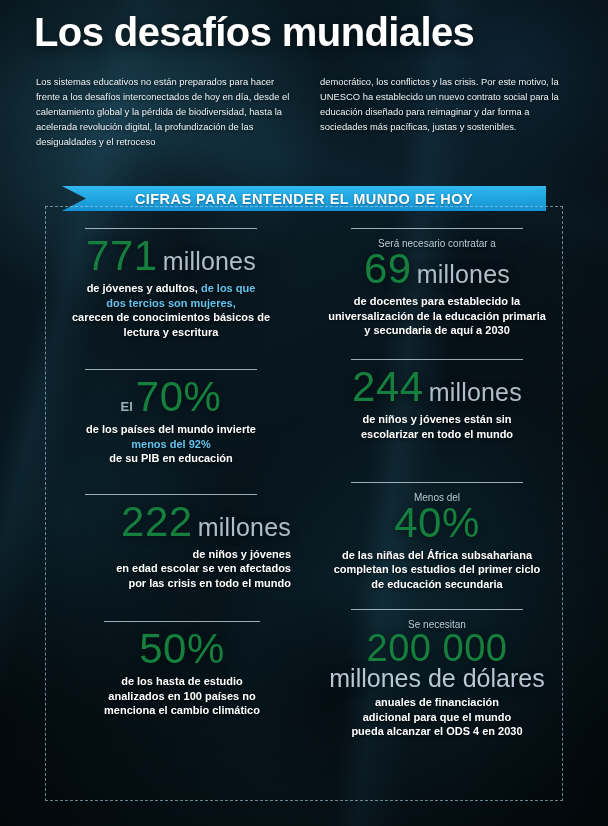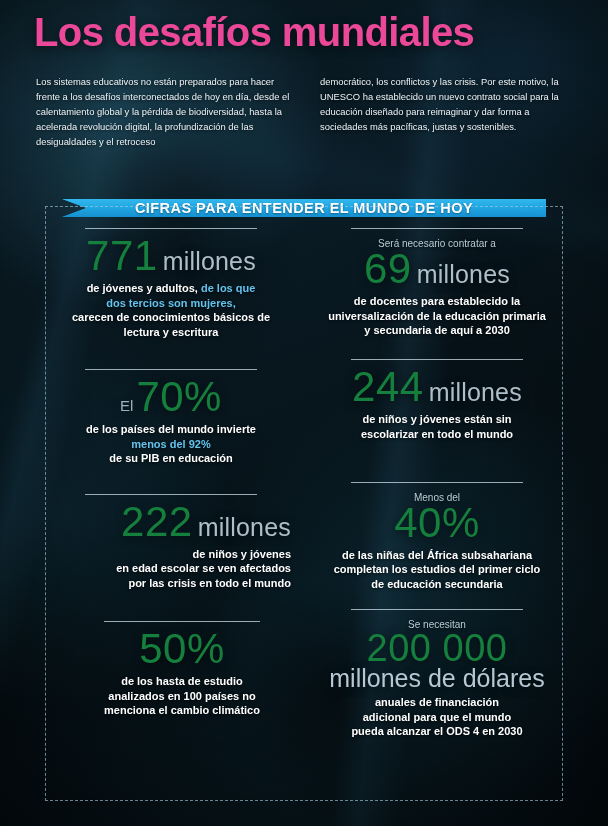--- a/index.html
+++ b/index.html
@@ -40,43 +40,43 @@
       linear-gradient(96deg, rgba(0,0,0,0) 0%, rgba(0,0,0,0) 60%, rgba(60,130,165,.13) 64%, rgba(0,0,0,0) 70%),
       linear-gradient(12deg, rgba(0,0,0,0) 0%, rgba(0,0,0,0) 72%, rgba(30,80,110,.12) 76%, rgba(0,0,0,0) 83%);
   }
   .bg-vig {
     background:radial-gradient(ellipse 520px 560px at 304px 400px, rgba(0,0,0,0) 34%, rgba(0,0,0,.55) 100%);
   }
 
   
   #header { position:absolute; left:0; top:0; width:608px; }
   #main-title {
-    font-size:40px; font-weight:bold; color:#ec4899;
+    font-size:40px; font-weight:bold; color:#ffffff;
     letter-spacing:-0.6px; line-height:1;
     padding:12px 14px 0 34px;
     text-shadow:0 2px 10px rgba(0,0,0,.55);
   }
   #intro {
     display:flex; gap:26px;
     padding:22px 30px 0 36px;
   }
   .intro-col {
     flex:1;
     font-size:9.4px; line-height:15px;
     color:#eef4f7; font-weight:400;
     text-shadow:0 1px 3px rgba(0,0,0,.6);
   }
 
   
   #banner-wrap {
     position:absolute; left:0; top:186px; width:608px; height:32px;
   }
   #banner {
-    position:absolute; left:62px; top:13px;
-    width:484px; height:18px;
+    position:absolute; left:62px; top:0;
+    width:484px; height:25px;
     background:linear-gradient(180deg,#2FB5EC 0%,#1EA3DF 52%,#1793D2 100%);
     clip-path:polygon(
       0% 0%, 100% 0%, 100% 100%, 0% 100%,
       5.0% 50%
     );
     display:flex; align-items:flex-start; justify-content:center;
   }
   #banner-inner {
     width:100%; height:100%;
     display:flex; align-items:center; justify-content:center;
@@ -130,21 +130,21 @@
   .bignum .n {
     font-size:42px; font-weight:300; color:#15803d;
     letter-spacing:.5px;
   }
   .bignum .n.small { font-size:38px; }
   .bignum .u {
     font-size:25px; font-weight:300; color:#aebfc9;
     letter-spacing:.2px; margin-left:5px;
   }
   .bignum .pre-inline {
-    font-size:15px; color:#9fb2be; font-weight:400; margin-right:3px;
+    font-size:13px; color:#9fb2be; font-weight:700; margin-right:3px;
   }
   .unitline {
     font-size:25px; font-weight:300; color:#b6c8d3;
     line-height:1.05; margin-top:-2px;
     text-shadow:0 2px 8px rgba(0,0,0,.5);
   }
   .desc {
     font-size:11px; font-weight:bold; color:#ffffff;
     line-height:14.5px; margin-top:4px;
     text-shadow:0 1px 3px rgba(0,0,0,.65);

